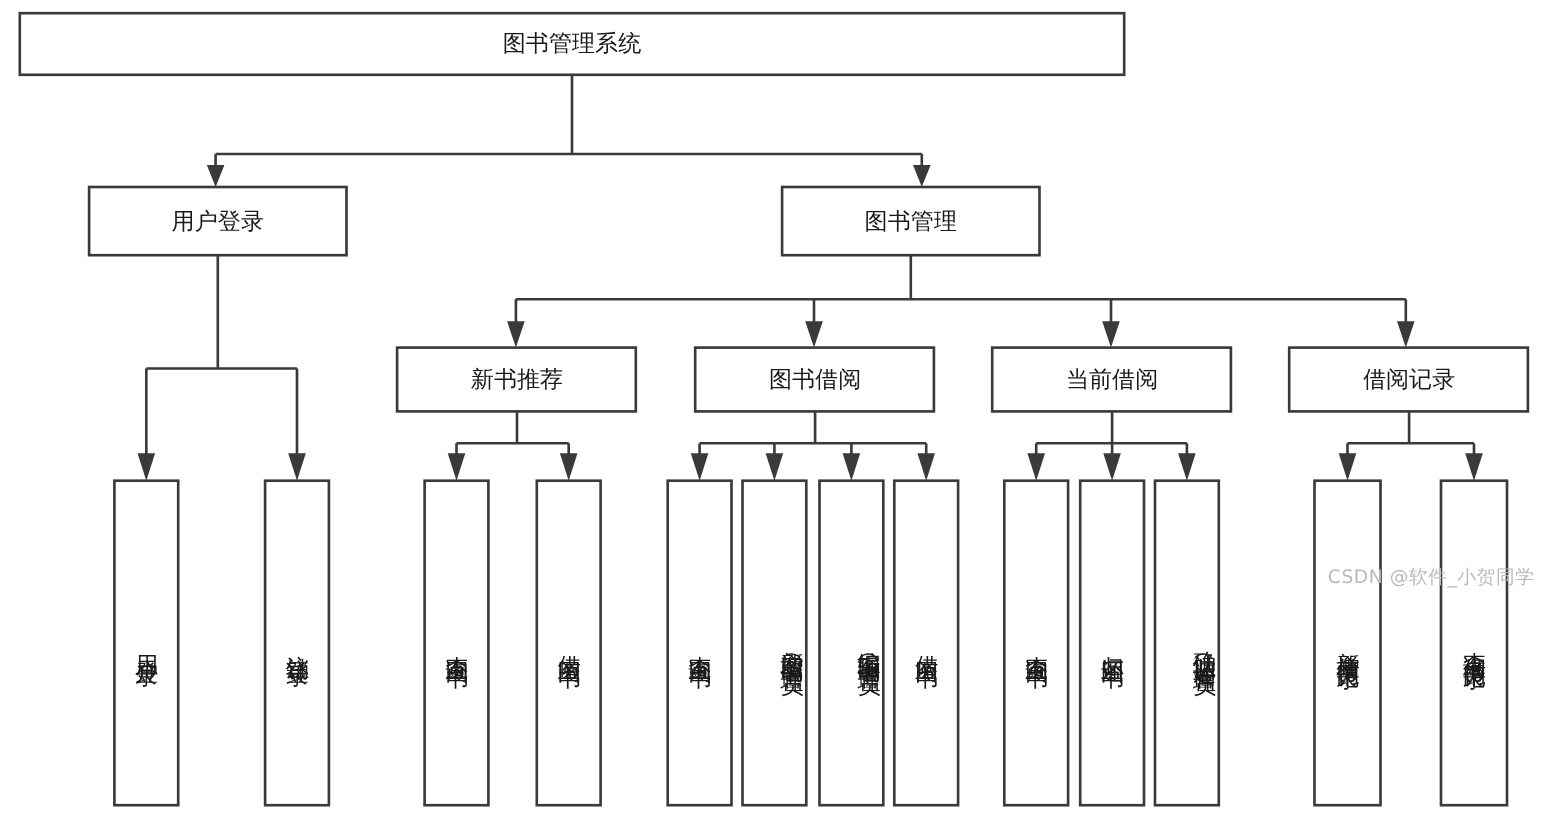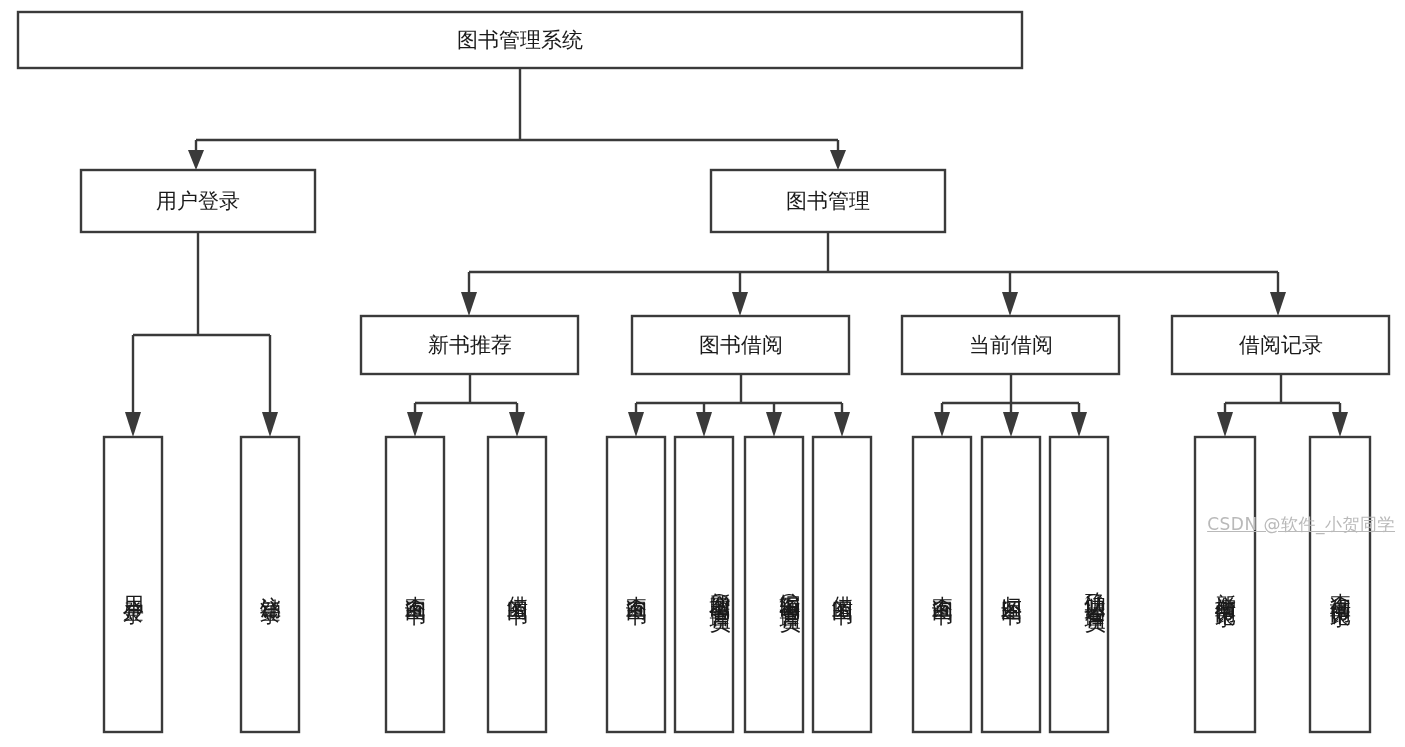--- a/index.html
+++ b/index.html
@@ -66,21 +66,20 @@
   }
   #watermark {
     position: absolute;
     right: 10px;
     bottom: 6px;
     font-family: "DejaVu Sans", "Liberation Sans", sans-serif;
     font-size: 17px;
     color: #b9b9b9;
     letter-spacing: 0.5px;
     white-space: nowrap;
-    text-decoration: underline;
   }
 </style>
 </head>
 <body>
 
 <div id="diagram-root">
 
   <svg id="tree-svg" viewBox="0 0 1405 747">
 
     <g>

